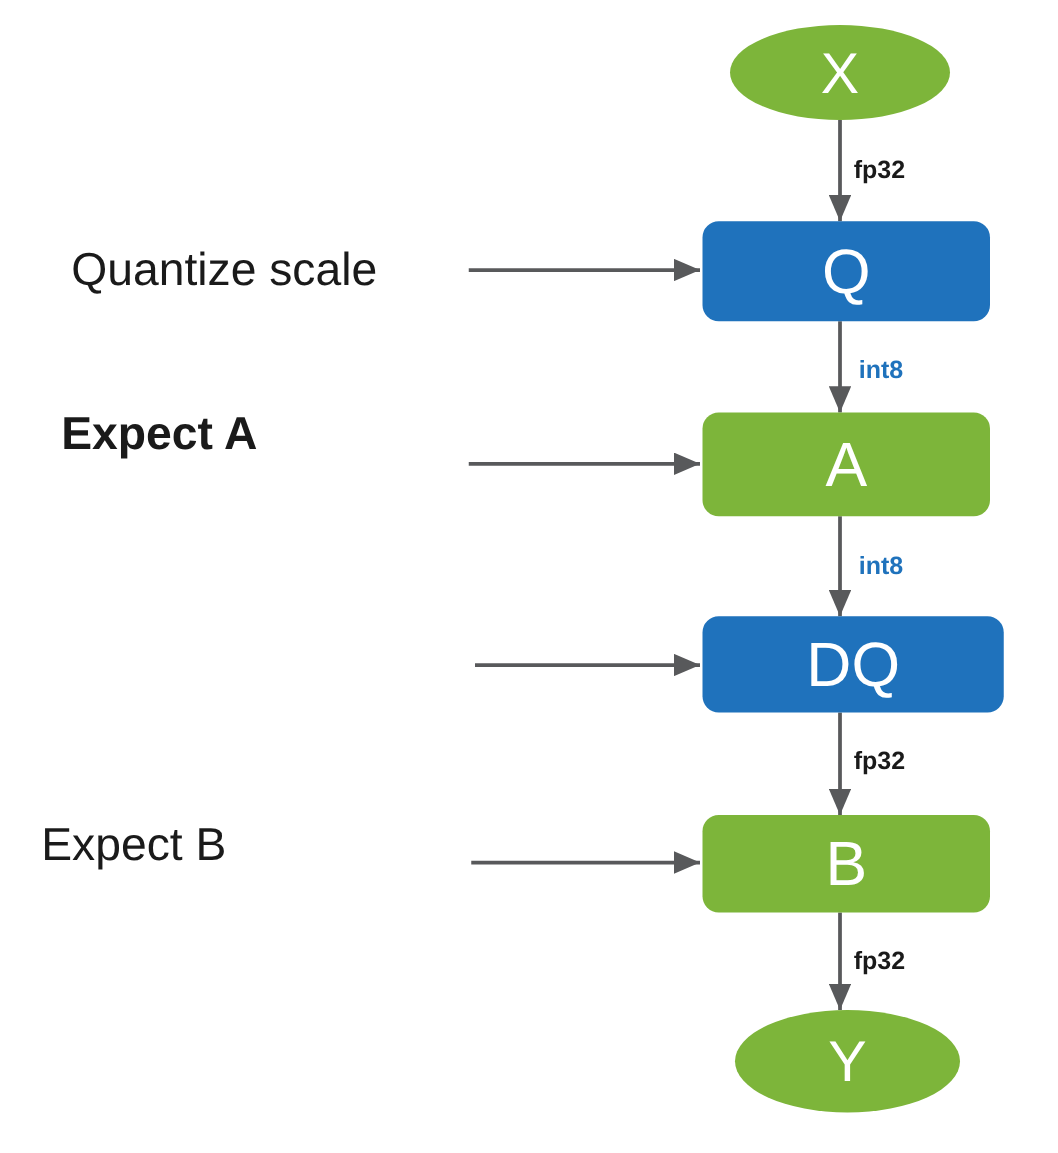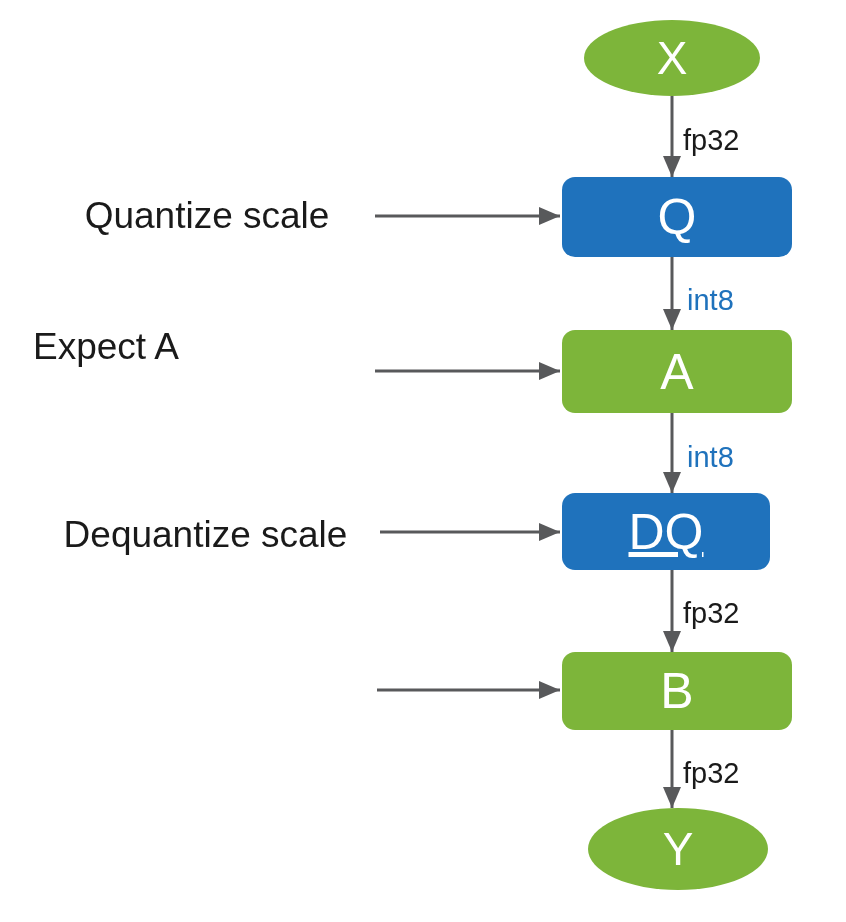--- a/index.html
+++ b/index.html
@@ -41,55 +41,55 @@
   }
   .node.oval {
     border-radius: 50%;
     font-size: 46px;
   }
   .green { background: var(--green, #7DB53A); }
   .blue  { background: var(--blue, #1F72BC); }
 
   .edge-label {
     position: absolute;
-    font-size: 29px;
-    font-weight: 400;
+    font-size: 20px;
+    font-weight: 700;
     line-height: 1;
     color: var(--text, #1A1A1A);
     white-space: nowrap;
   }
   .edge-label.int { color: var(--blue, #1F72BC); }
 
   .annotation {
     position: absolute;
     font-size: 37px;
     line-height: 44px;
     color: var(--text, #1A1A1A);
     white-space: nowrap;
   }
-  .annotation.right { text-align: center; }
+  .annotation.right { text-align: left; }
 
   
   #node-x  { left: 584px; top: 20px;  width: 176px; height: 76px; }
   #node-q  { left: 562px; top: 177px; width: 230px; height: 80px; }
   #node-a  { left: 562px; top: 330px; width: 230px; height: 83px; }
-  #node-dq { left: 562px; top: 493px; width: 208px; height: 77px; text-decoration: underline; }
+  #node-dq { left: 562px; top: 493px; width: 241px; height: 77px; }
   #node-b  { left: 562px; top: 652px; width: 230px; height: 78px; }
   #node-y  { left: 588px; top: 808px; width: 180px; height: 82px; }
 
   
   #elbl-xq  { left: 683px; top: 126px; }
   #elbl-qa  { left: 687px; top: 286px; }
   #elbl-adq { left: 687px; top: 443px; }
   #elbl-dqb { left: 683px; top: 599px; }
   #elbl-by  { left: 683px; top: 759px; }
 
   
   #ann-quantize   { left: 57px;  top: 194px; width: 300px; }
-  #ann-expect-a   { left: 33px;  top: 325px; }
+  #ann-expect-a   { left: 49px;  top: 325px; font-weight: bold; }
   #ann-dequantize { left: 58px;  top: 513px; width: 295px; }
   #ann-expect-b   { left: 33px;  top: 654px; }
 </style>
 </head>
 <body>
 
 <div class="canvas">
 
   <svg class="edges" viewBox="0 0 846 922" xmlns="http://www.w3.org/2000/svg">
     <defs>
@@ -122,18 +122,18 @@
   <div class="edge-label int" id="elbl-adq">int8</div>
   <div class="edge-label" id="elbl-dqb">fp32</div>
   <div class="edge-label" id="elbl-by">fp32</div>
 
   <div class="annotation right" id="ann-quantize">Quantize scale</div>
 
   <div class="annotation" id="ann-expect-a">
     <div>Expect A</div>
   </div>
 
-  <div class="annotation right" id="ann-dequantize">Dequantize scale</div>
 
   <div class="annotation" id="ann-expect-b">
+    <div>Expect B</div>
   </div>
 
 </div>
 
 </body></html>

